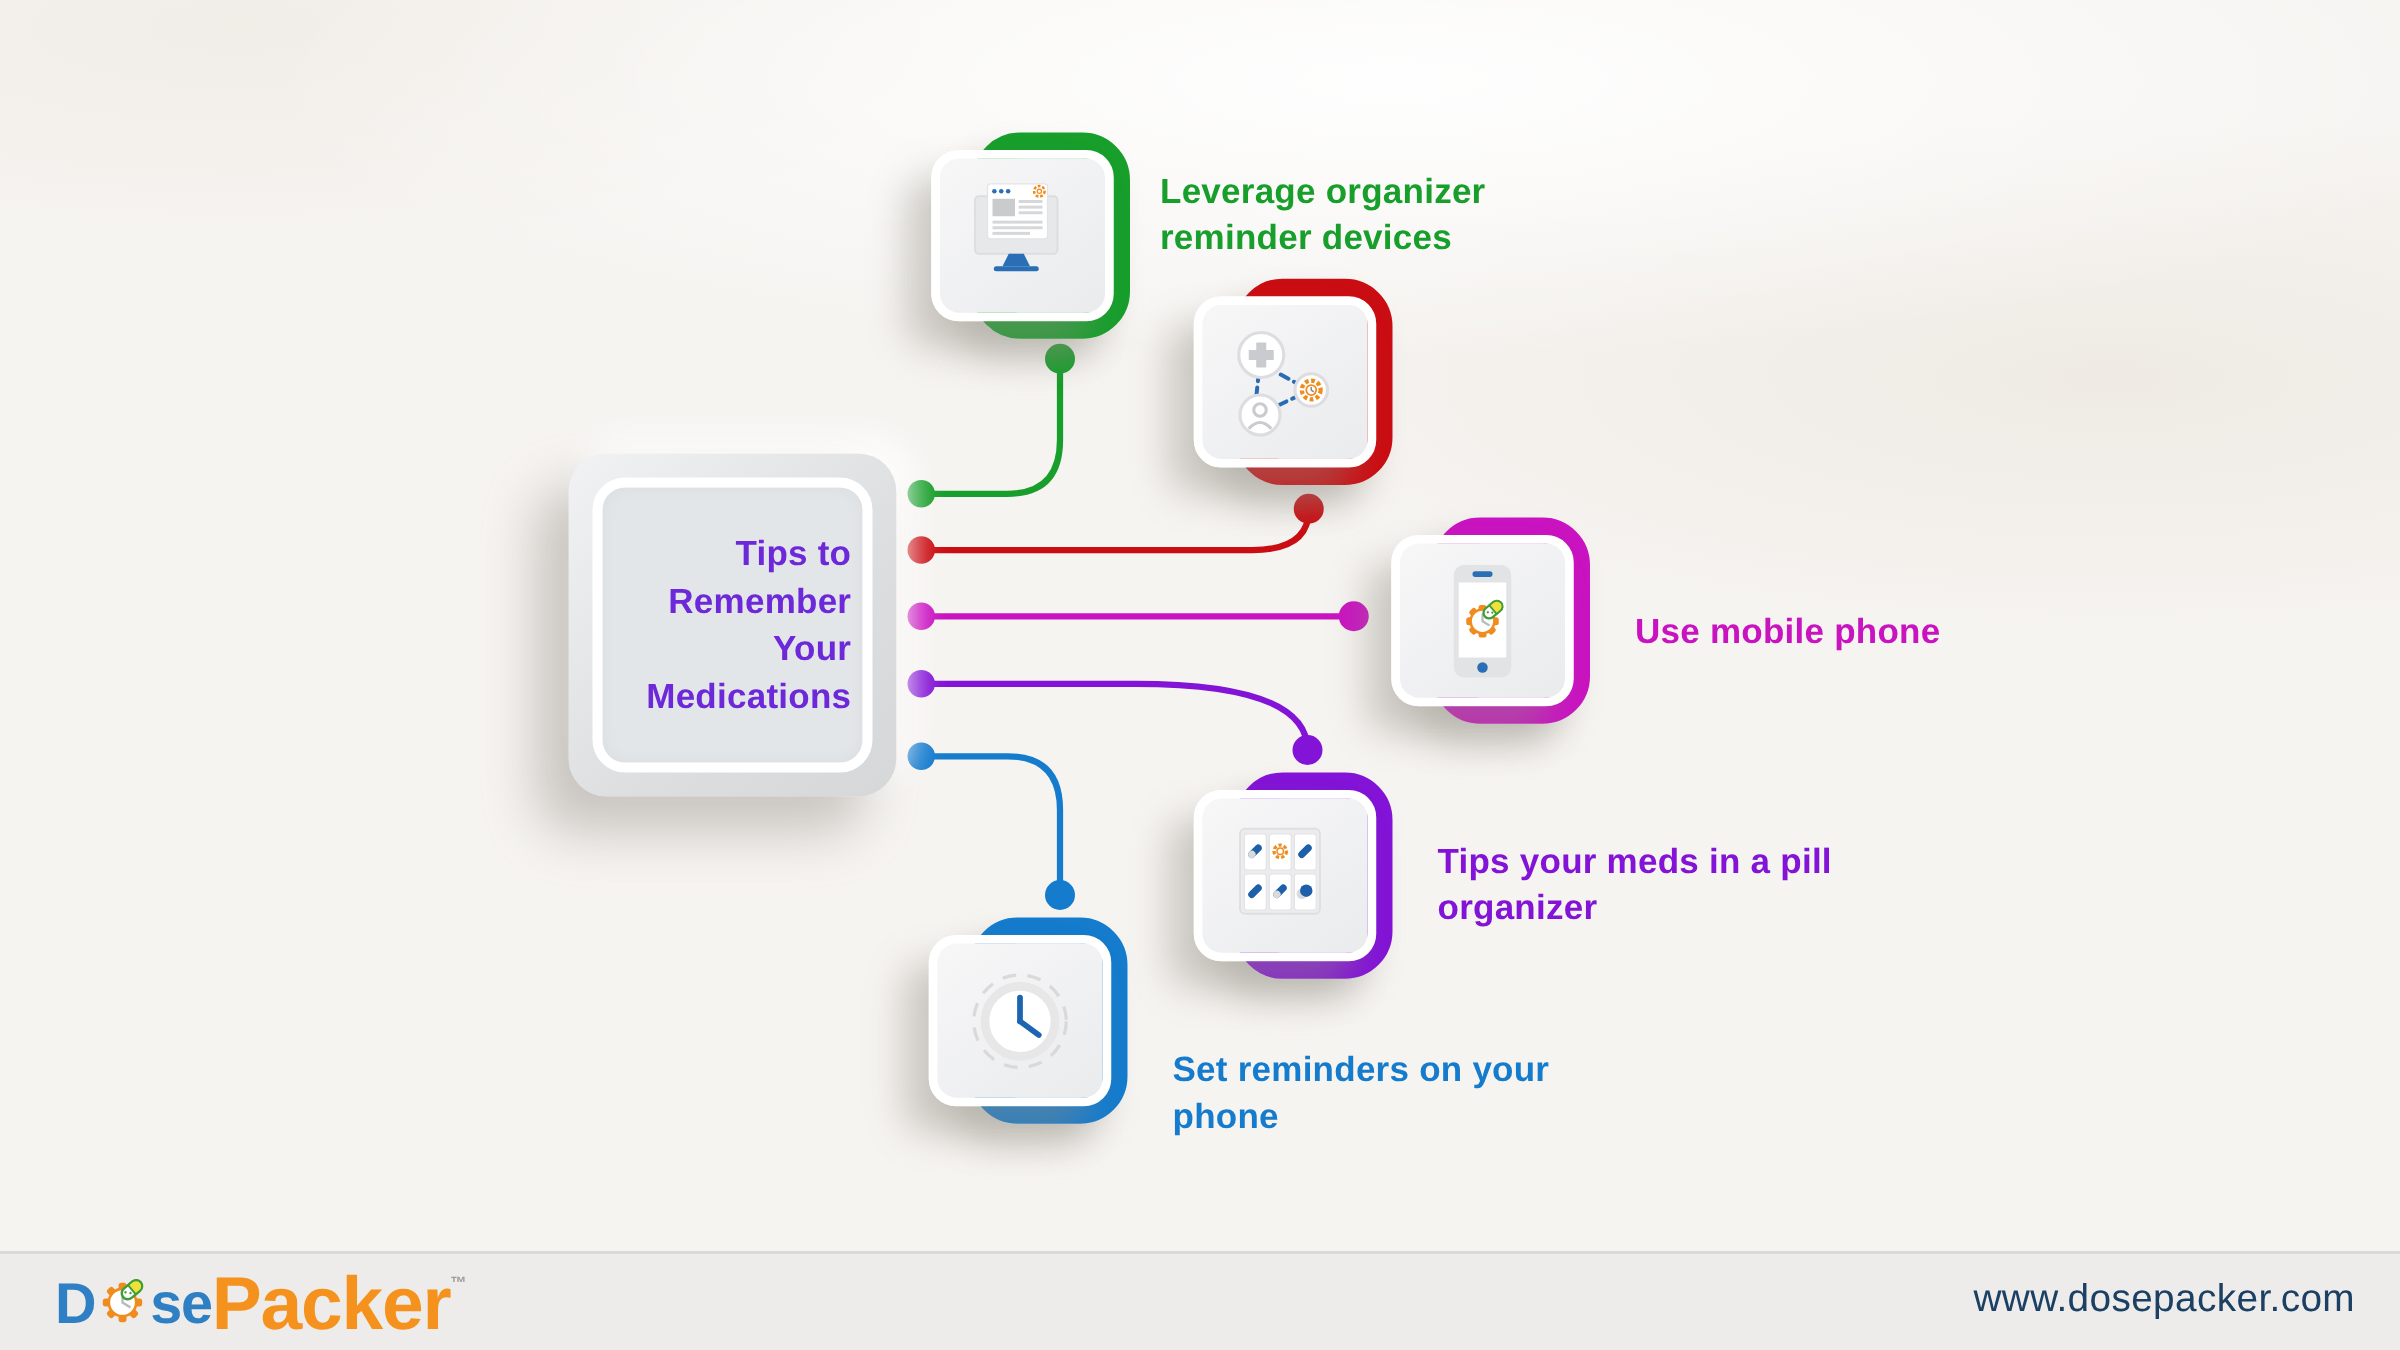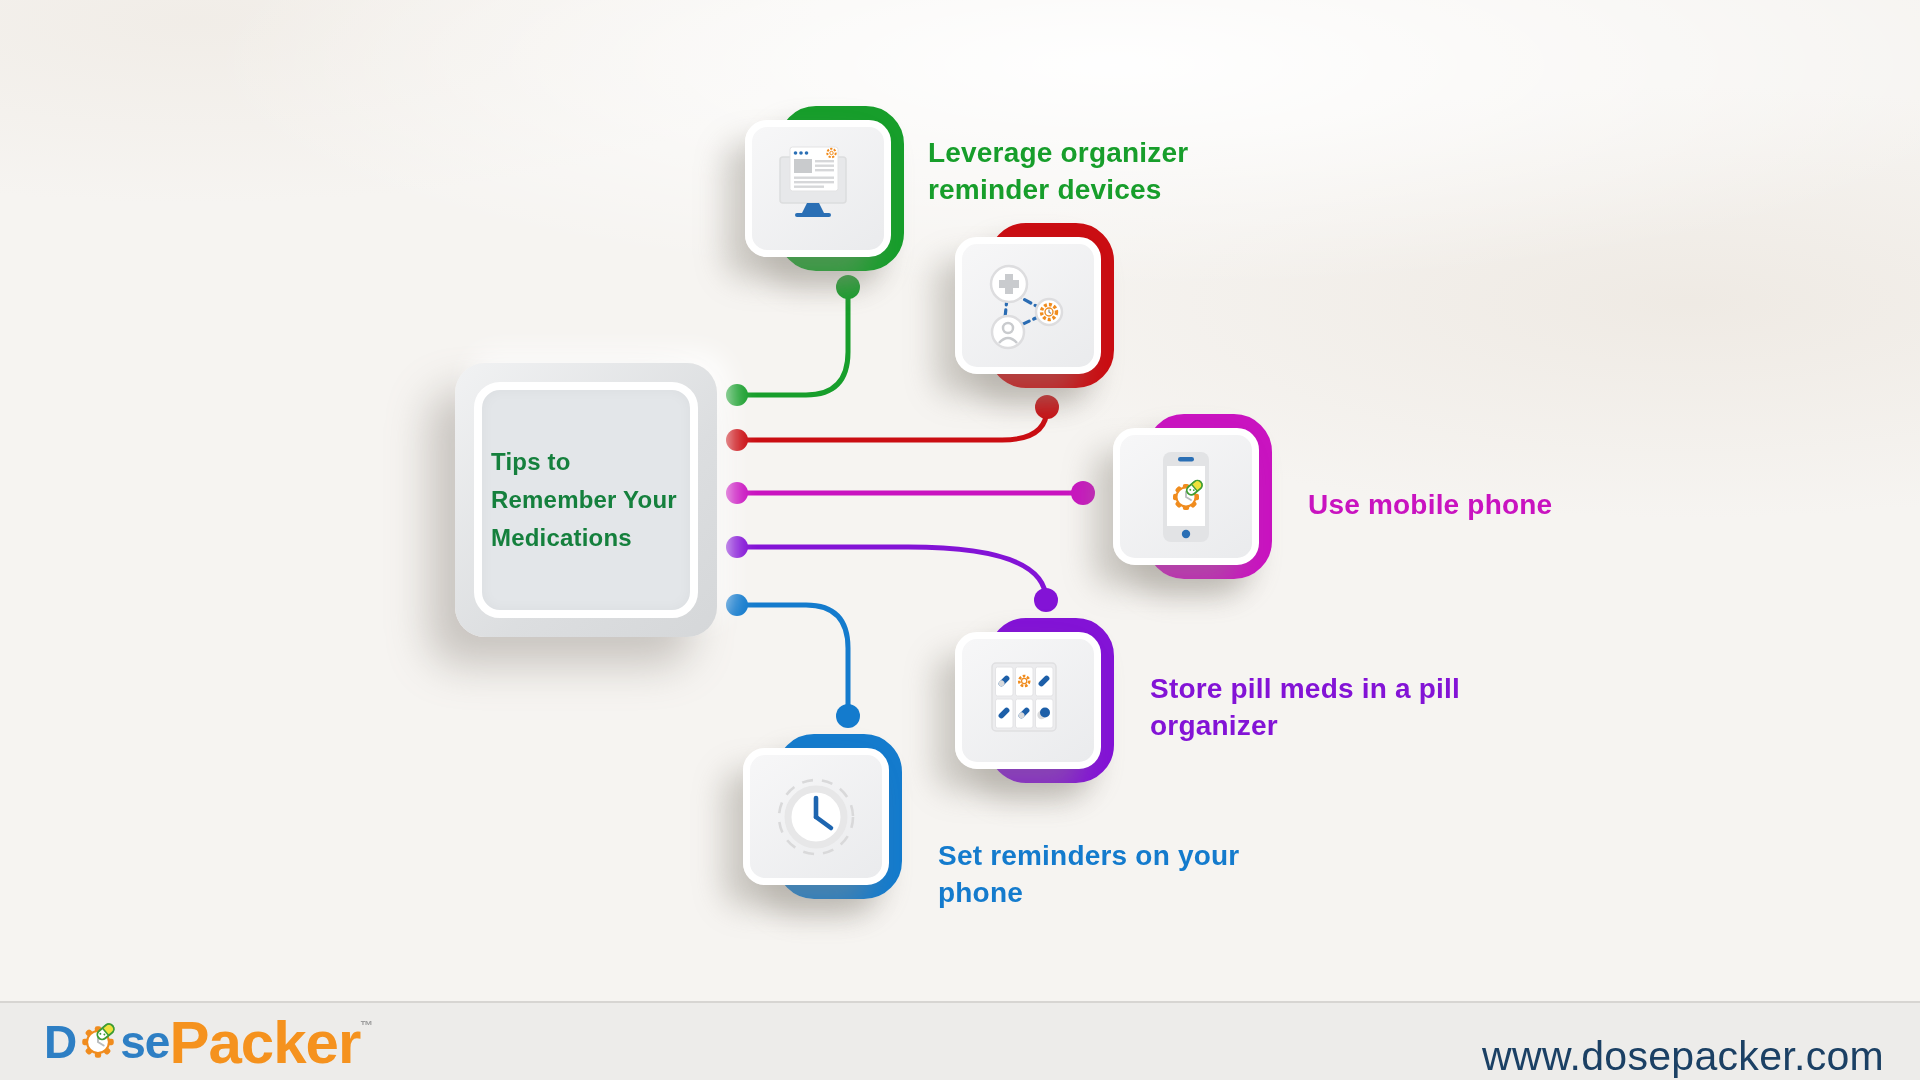--- a/index.html
+++ b/index.html
@@ -25,23 +25,23 @@
   }
   .hub-inner{
     position:absolute; inset:19px;
     background:#e3e6e9;
     border:8px solid #ffffff;
     border-radius:26px;
     display:flex; align-items:center; justify-content:center;
     box-shadow:inset 0 0 14px rgba(0,0,0,.04);
   }
   .hub-title{
-    width:190px; text-align:left;
-    font-size:24px; font-weight:bold; line-height:38px;
-    color:#15803d; letter-spacing:.2px;
+    width:190px; text-align:right;
+    font-size:28px; font-weight:bold; line-height:38px;
+    color:#6d28d9; letter-spacing:.2px;
   }
 
   
   .wires{ position:absolute; inset:0; z-index:1; }
 
   
   .card{ position:absolute; width:190px; height:200px; }
   .card-frame{
     position:absolute; left:33px; top:-14px; width:126px; height:165px;
     border-radius:38px; border-style:solid; border-width:21px;
@@ -72,21 +72,21 @@
   .brand{
     position:absolute; left:44px; top:11px; height:56px;
     display:flex; align-items:center;
   }
   .brand .t-blue{ color:#2e7fc4; font-size:46px; font-weight:bold; letter-spacing:-1px; }
   .brand .t-orange{ color:#f5921e; font-size:60px; font-weight:bold; letter-spacing:-1px; }
   .brand .gear-o{ width:42px; height:46px; margin:0 1px; }
   .brand .tm{ color:#9d9d9d; font-size:13px; font-weight:bold; align-self:flex-start; margin-top:4px; }
   .website{
     position:absolute; right:36px; top:18px;
-    color:#1b4064; font-size:41px; font-weight:500; letter-spacing:.3px;margin-top:12px;
+    color:#1b4064; font-size:31px; font-weight:500; letter-spacing:.3px;
   }
 </style>
 </head>
 <body>
 
 <div class="canvas">
 
   <svg class="wires" width="1920" height="1080" viewBox="0 0 1920 1080" fill="none">
     <g>
       <path d="M737 395 H806 Q848 395 848 352 L848 287" stroke-width="5" fill="none" stroke="#179e2b"></path>
@@ -247,21 +247,21 @@
         <circle cx="50" cy="50" r="37" fill="none" stroke="#d9d9da" stroke-width="2.6" stroke-dasharray="11 9"></circle>
         <circle cx="50" cy="50" r="28" fill="#ffffff" stroke="#e7e7e8" stroke-width="7"></circle>
         <path d="M50 50 L50 31" stroke="#1d65b0" stroke-width="4.6" stroke-linecap="round"></path>
         <path d="M50 50 L65 61" stroke="#1d65b0" stroke-width="4.6" stroke-linecap="round"></path>
       </svg>
     </div>
   </div>
 
   <div class="tip-label" style="left: 928px; top: 134px; width: 350px; color: rgb(23, 158, 43);">Leverage organizer reminder devices</div>
   <div class="tip-label" style="left: 1308px; top: 486px; width: 420px; color: rgb(201, 19, 192);">Use mobile phone</div>
-  <div class="tip-label" style="left: 1150px; top: 670px; width: 390px; color: rgb(131, 19, 214);">Store pill meds in a pill organizer</div>
+  <div class="tip-label" style="left: 1150px; top: 670px; width: 390px; color: rgb(131, 19, 214);">Tips your meds in a pill organizer</div>
   <div class="tip-label" style="left: 938px; top: 837px; width: 350px; color: rgb(20, 123, 205);">Set reminders on your phone</div>
 
   <div class="footer">
     <div class="brand">
       <span class="t-blue">D</span>
       <svg class="gear-o" viewBox="0 0 48 52">
         <g fill="#f08c1e">
           <rect x="20.4" y="8" width="7.2" height="36" rx="2.4"></rect>
           <rect x="20.4" y="8" width="7.2" height="36" rx="2.4" transform="rotate(45 24 26)"></rect>
           <rect x="20.4" y="8" width="7.2" height="36" rx="2.4" transform="rotate(90 24 26)"></rect>

